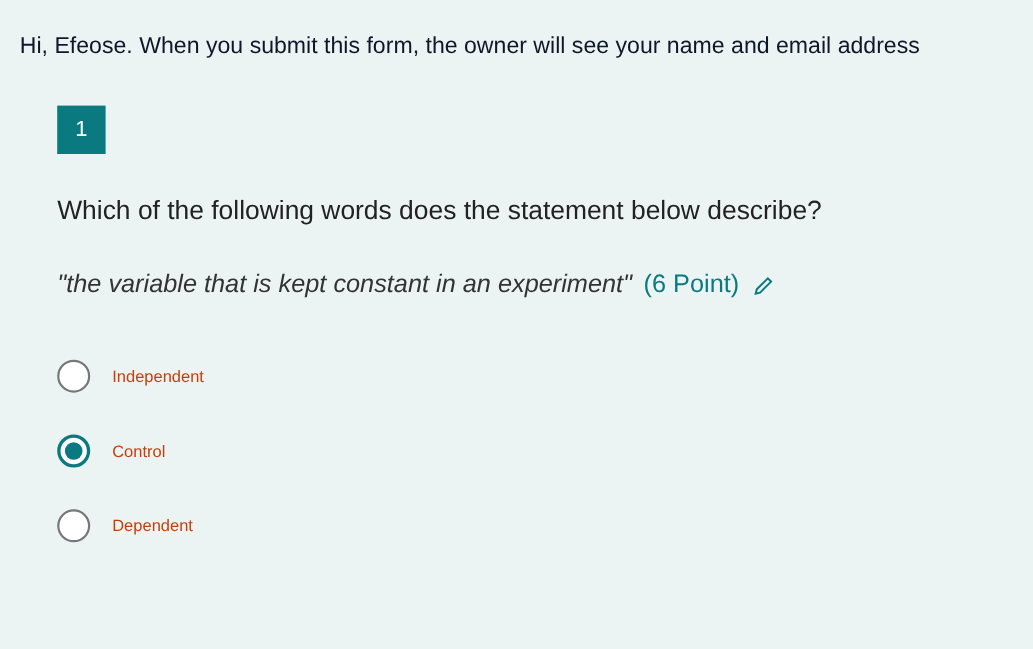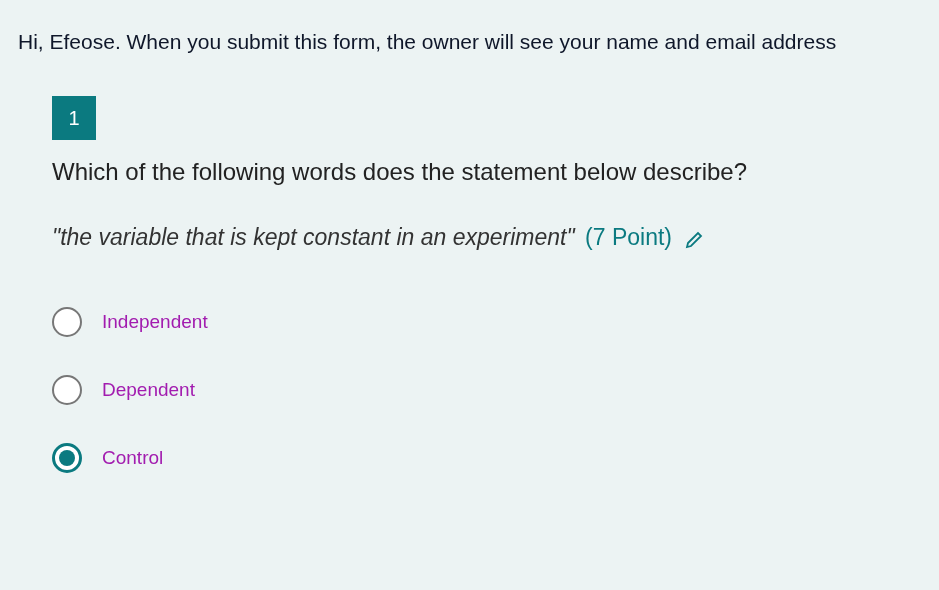--- a/index.html
+++ b/index.html
@@ -25,21 +25,21 @@
     align-items: center;
     justify-content: center;
     width: 44px;
     height: 44px;
     background: #0b7a80;
     color: #fff;
     font-size: 20px;
     font-weight: 400;
   }
   .qtext {
-    margin-top: 16px;
+    margin-top: 36px;
     font-size: 24px;
     color: #222;
     font-weight: 400;
     line-height: 1.35;
   }
   .qsub-row {
     margin-top: 36px;
     display: flex;
     align-items: center;
     gap: 12px;
@@ -87,49 +87,49 @@
     border: 3px solid #0b7a80;
   }
   .radio.selected::after {
     content: "";
     width: 16px;
     height: 16px;
     border-radius: 50%;
     background: #0b7a80;
   }
   .option-label {
-    font-size: 19px;
-    color: #a21caf;
+    font-size: 15px;
+    color: #c2410c;
   }
 </style>
 </head>
 <body>
 
 <div class="greeting">Hi, Efeose. When you submit this form, the owner will see your name and email address</div>
 
 <div class="card">
   <div class="qnum">1</div>
   <div class="qtext">Which of the following words does the statement below describe?</div>
   <div class="qsub-row">
     <span>
       <span class="qsub">"the variable that is kept constant in an experiment"</span>
-      <span class="points">(7 Point)</span>
+      <span class="points">(6 Point)</span>
     </span>
     <svg class="edit-icon" width="24" height="24" viewBox="0 0 24 24" fill="none" stroke="currentColor" stroke-width="1.8">
       <path d="M4 17 L14 7 L17 10 L7 20 L3 21 L4 17 Z"></path>
     </svg>
   </div>
 
   <div class="options">
     <label class="option-row">
       <span class="radio"></span>
       <span class="option-label">Independent</span>
     </label>
     <label class="option-row">
+      <span class="radio selected"></span>
+      <span class="option-label">Control</span>
+    </label>
+    <label class="option-row">
       <span class="radio"></span>
       <span class="option-label">Dependent</span>
-    </label>
-    <label class="option-row">
-      <span class="radio selected"></span>
-      <span class="option-label">Control</span>
     </label>
   </div>
 </div>
 
 </body></html>

